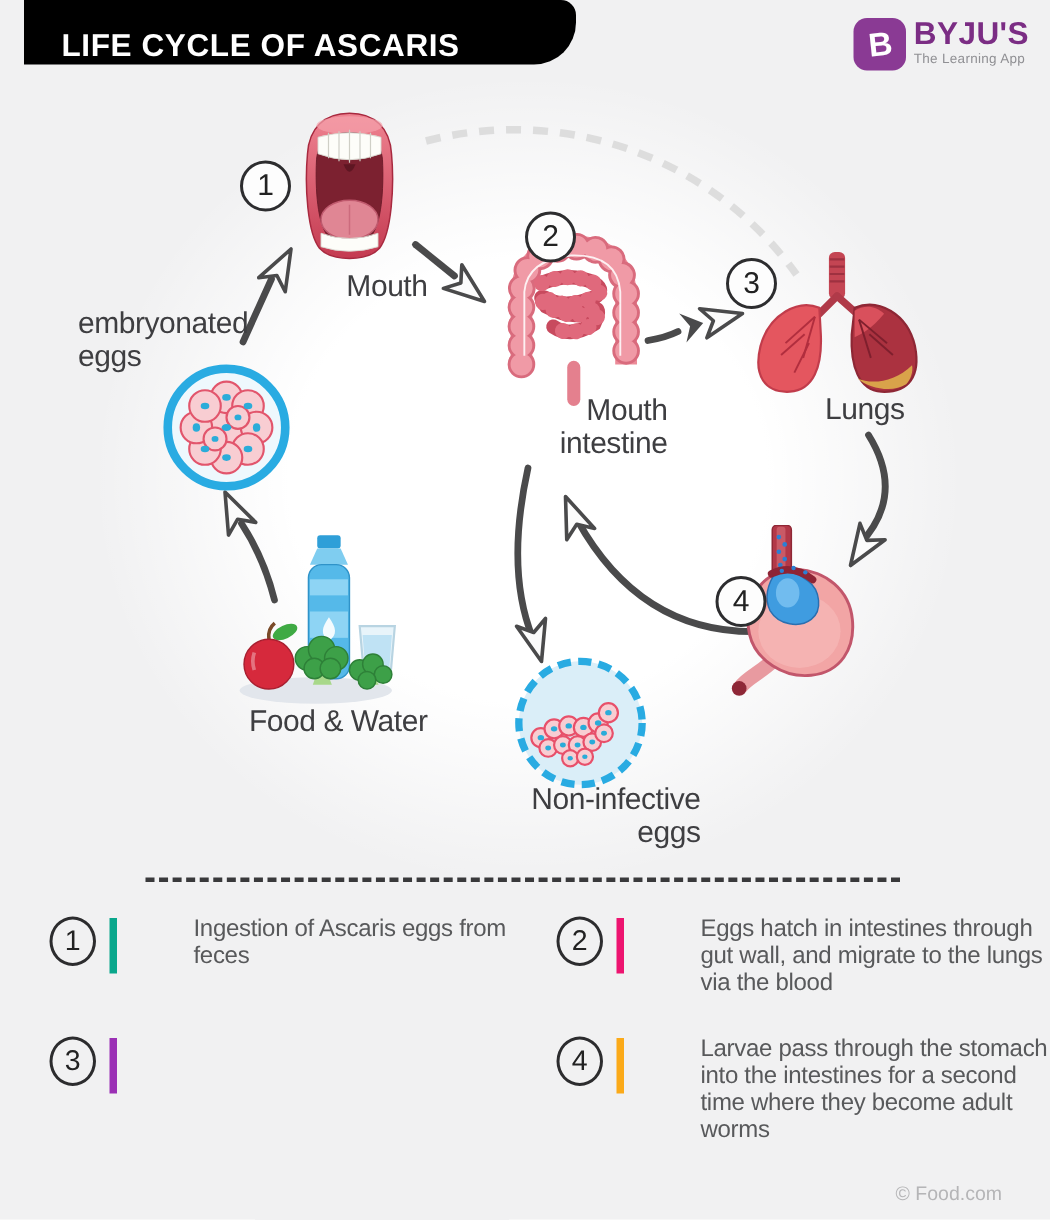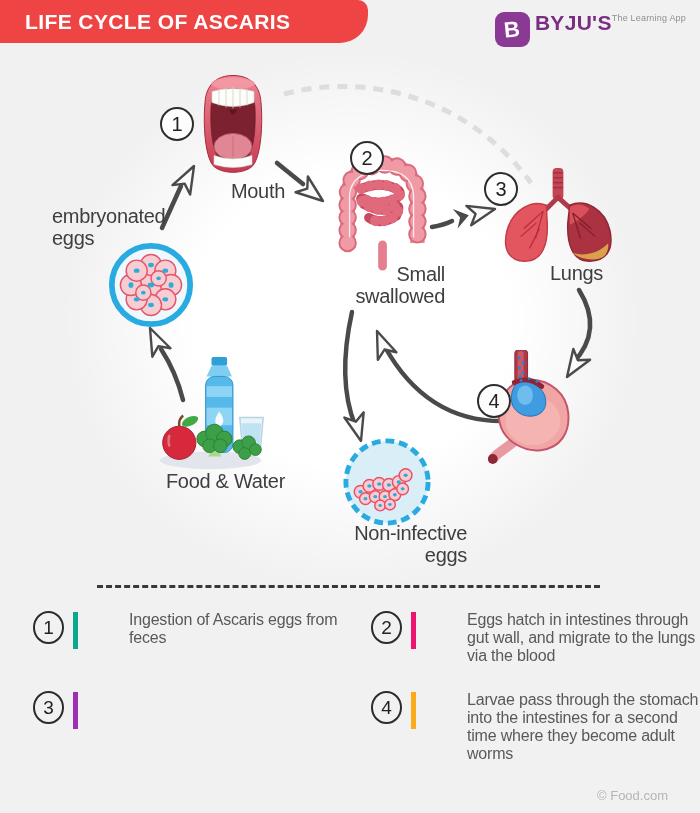--- a/index.html
+++ b/index.html
@@ -1,28 +1,28 @@
 <!DOCTYPE html>
 <html><head>
 <meta charset="utf-8">
 <style>
   html,body{margin:0;padding:0;}
   body{font-family:"Liberation Sans", sans-serif;}
   .page{position:relative;width:700px;height:813px;background:#f1f1f2;overflow:hidden;}
 
   
-  .header-bar{position:absolute;left:0;top:0;width:368px;height:43px;background:#ef4444;
-    border-radius:0 10px 28px 0;display:flex;align-items:center;}
+  .header-bar{position:absolute;left:16px;top:0;width:368px;height:43px;background:#000000;
+    border-radius:0 10px 28px 0;display:flex;align-items:flex-end;}
   .header-title{color:#ffffff;font-size:21px;font-weight:bold;letter-spacing:.4px;padding-left:25px;}
 
   
   .logo{position:absolute;top:12px;right:14px;display:flex;align-items:flex-start;gap:5px;}
   .logo-icon{width:35px;height:35px;background:#8a3a94;border-radius:9px;display:flex;align-items:center;justify-content:center;}
   .logo-icon span{color:#fff;font-size:22px;font-weight:bold;transform:rotate(-6deg);}
-  .logo-text{display:flex;flex-direction:row;line-height:1;}
+  .logo-text{display:flex;flex-direction:column;line-height:1;}
   .logo-brand{color:#7b2d84;font-size:21px;font-weight:bold;letter-spacing:.3px;}
   .logo-tagline{color:#909094;font-size:9px;margin-top:2px;letter-spacing:.2px;}
 
   .glow{position:absolute;left:62px;top:50px;width:580px;height:540px;border-radius:50%;
     background:radial-gradient(closest-side,#ffffff 55%,rgba(255,255,255,0) 100%);}
 
   .overlay{position:absolute;left:0;top:0;pointer-events:none;}
   .node{position:absolute;}
 
   .dlabel{position:absolute;color:#3e3e41;font-size:20px;line-height:22px;letter-spacing:-.3px;text-align:right;}
@@ -273,21 +273,21 @@
     <span>2</span>
     </div>
   <div class="step-circle" style="left:484px;top:172px">
     <span>3</span>
     </div>
   <div class="step-circle" style="left:477px;top:384px">
     <span>4</span>
     </div>
 
   <div class="dlabel" style="left:195px;top:180px;width:90px">Mouth</div>
-  <div class="dlabel" style="left:325px;top:263px;width:120px">Small swallowed</div>
+  <div class="dlabel" style="left:325px;top:263px;width:120px">Mouth intestine</div>
   <div class="dlabel" style="left:513px;top:262px;width:90px">Lungs</div>
   <div class="dlabel left" style="left:52px;top:205px;width:130px">embryonated eggs</div>
   <div class="dlabel" style="left:140px;top:470px;width:145px">Food &amp; Water</div>
   <div class="dlabel" style="left:307px;top:522px;width:160px">Non-infective eggs</div>
 
   <div class="divider"></div>
 
   <div class="legend-item" style="left:33px;top:611px">
     <div class="legend-num">1</div>
     <div class="legend-bar" style="background: rgb(10, 167, 140);"></div>

